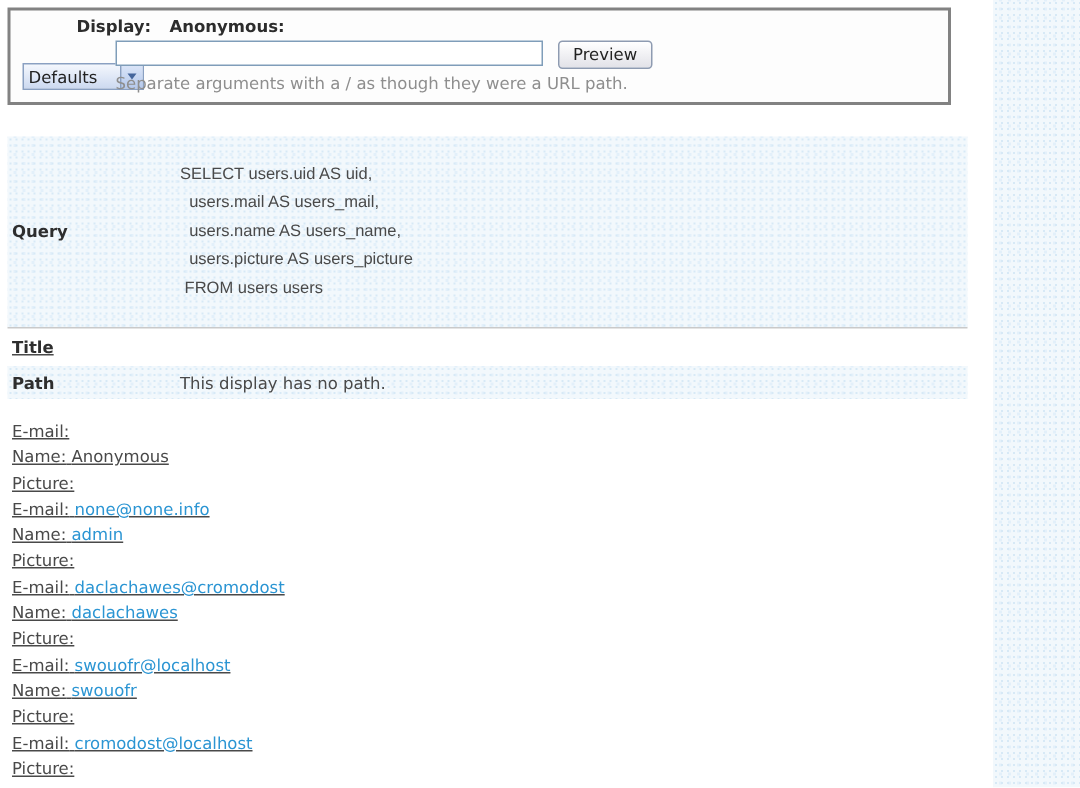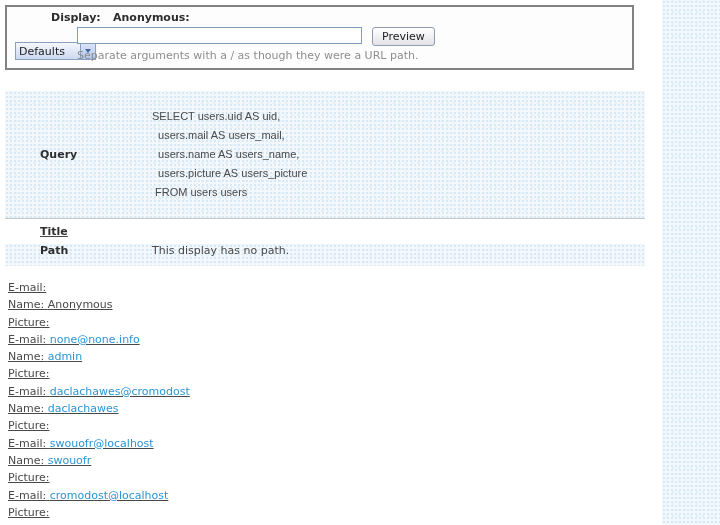--- a/index.html
+++ b/index.html
@@ -73,36 +73,36 @@
   }
   .help-text { margin-top: 4px; color: #8e8e8e; height: 12px; line-height: 12px; }
 
   
   .query-row {
     margin-top: 21px; width: 640px; min-height: 127px;
     display: flex; align-items: center;
   }
   .row-label {
     flex: 0 0 115px; padding-left: 3px;
-    font-weight: bold; color: #2e2e2e; margin-left: 32px;
+    font-weight: bold; color: #2e2e2e;
   }
   .query-row pre {
     flex: 1;
     font-family: Liberation Sans, sans-serif;
     font-size: 11px; line-height: 19px; color: #494949;
     padding: 14px 0; white-space: pre;
   }
   .title-row {
     width: 640px; border-top: 1px solid #c9c9c9;
     background: #fff; height: 26px;
     display: flex; align-items: center; text-decoration: underline;
   }
   .path-row {
     width: 640px; height: 22px;
-    display: flex; align-items: flex-start;
+    display: flex; align-items: center;
   }
   .row-value { flex: 1; }
 
   
   .results { margin-top: 13px; padding-left: 3px; }
   .results p { line-height: 17.3px; white-space: nowrap; text-decoration: underline; }
   .results .lbl { color: #494949; }
   .results a { color: #2b95d3; text-decoration: none; cursor: pointer; }
   .results .plain { color: #494949; }
 </style>

